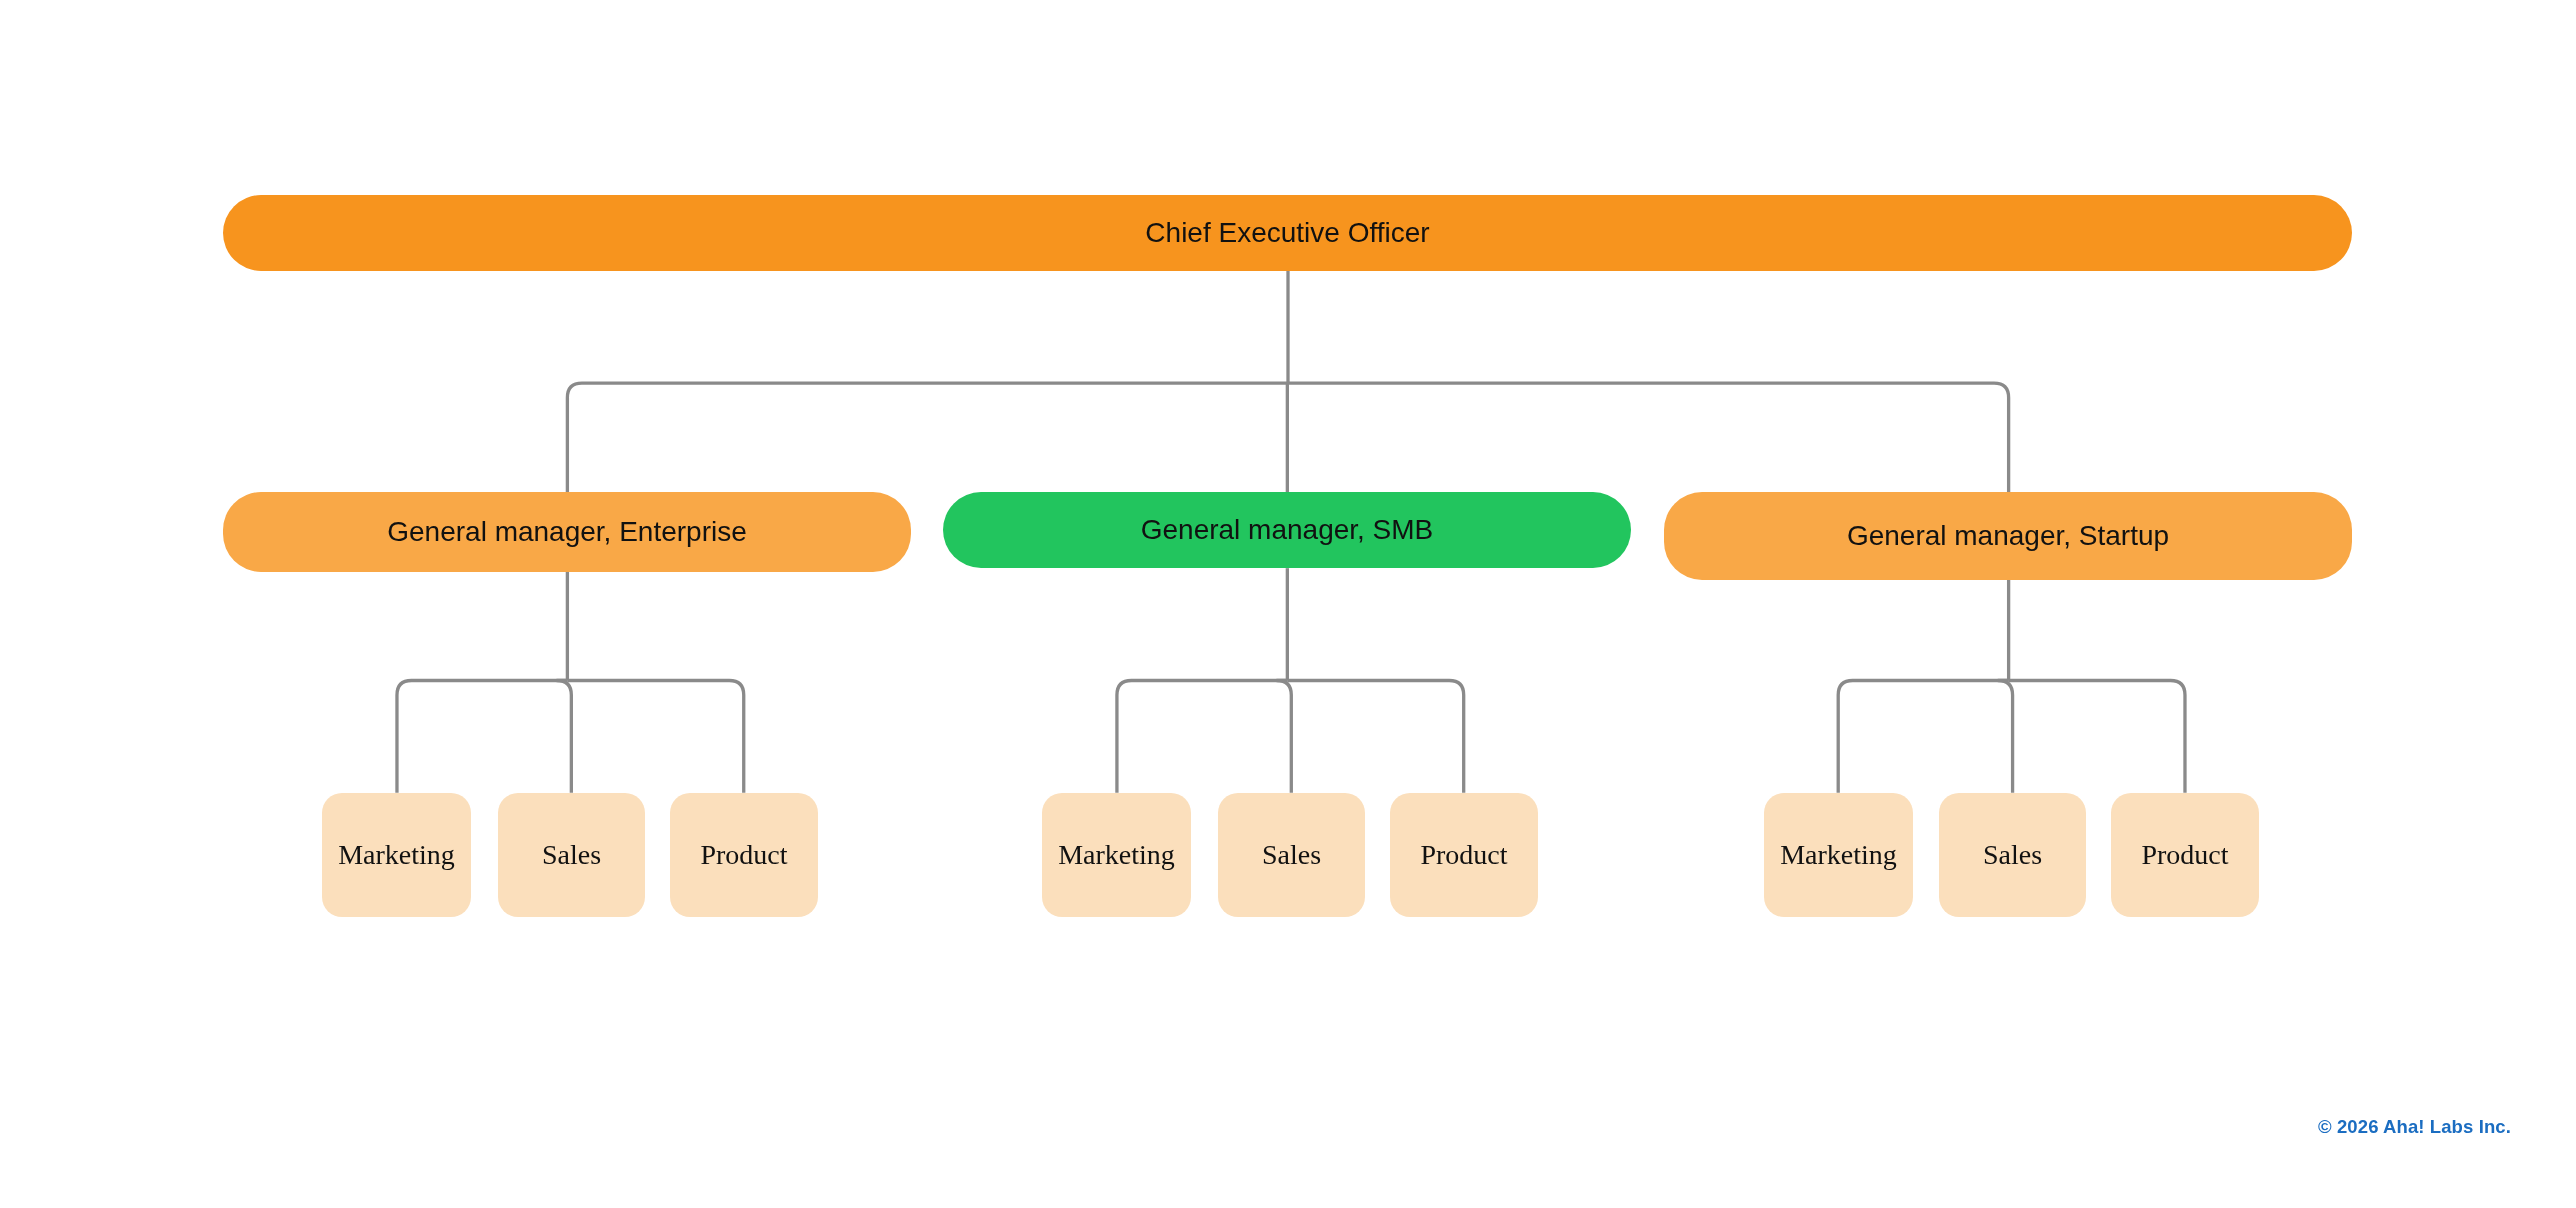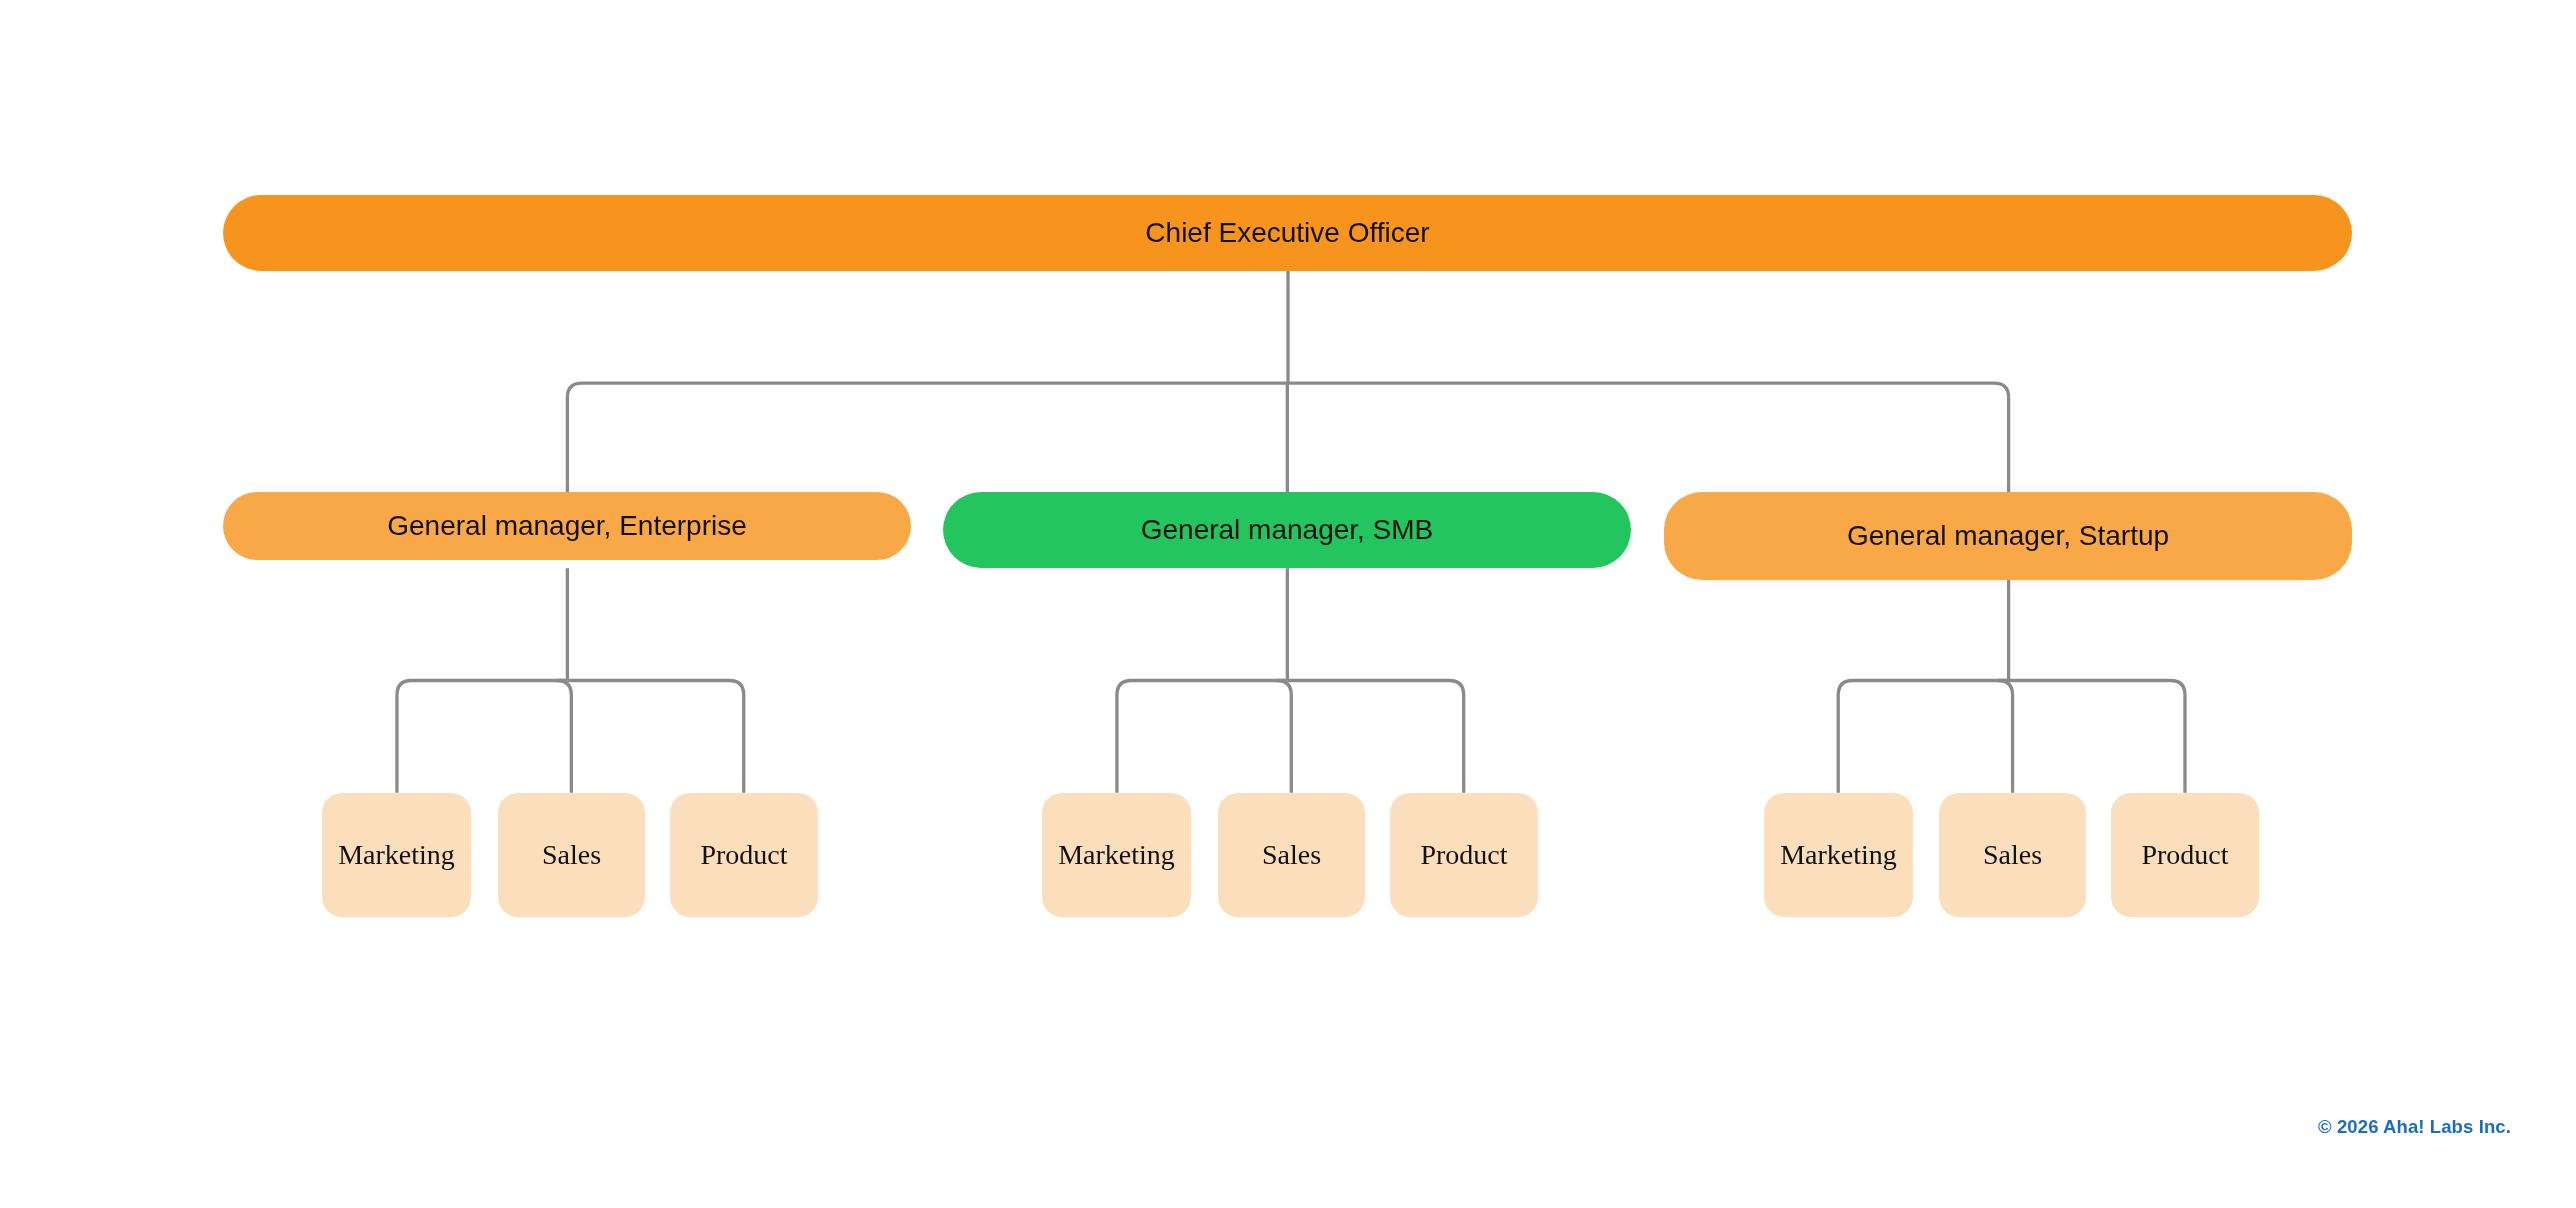--- a/index.html
+++ b/index.html
@@ -85,21 +85,21 @@
       <path d="M 1949 1030 L 2194 1030 Q 2216 1030 2216 1052 L 2216 1200" fill="none" stroke="#8A8A8A" stroke-width="5" stroke-linecap="butt" stroke-linejoin="round"></path>
       <path d="M 3041 860 L 3041 1030" fill="none" stroke="#8A8A8A" stroke-width="5" stroke-linecap="butt" stroke-linejoin="round"></path>
       <path d="M 3041 1030 L 2805 1030 Q 2783 1030 2783 1052 L 2783 1200" fill="none" stroke="#8A8A8A" stroke-width="5" stroke-linecap="butt" stroke-linejoin="round"></path>
       <path d="M 3041 1030 L 3025 1030 Q 3047 1030 3047 1052 L 3047 1200" fill="none" stroke="#8A8A8A" stroke-width="5" stroke-linecap="butt" stroke-linejoin="round"></path>
       <path d="M 3041 1030 L 3286 1030 Q 3308 1030 3308 1052 L 3308 1200" fill="none" stroke="#8A8A8A" stroke-width="5" stroke-linecap="butt" stroke-linejoin="round"></path>
     </svg>
   <div id="node-layer">
       <div class="node level-ceo" style="left: 223px; top: 195px; width: 2129px; height: 76px; background: rgb(247, 148, 30);">
         <span class="node-label">Chief Executive Officer</span>
       </div>
-      <div class="node level-gm" style="left: 223px; top: 492px; width: 688px; height: 68px; background: rgb(249, 168, 71);">
+      <div class="node level-gm" style="left: 223px; top: 492px; width: 688px; height: 80px; background: rgb(249, 168, 71);">
         <span class="node-label">General manager, Enterprise</span>
       </div>
       <div class="node level-leaf" style="left: 322px; top: 793px; width: 149px; height: 124px; background: rgb(251, 223, 188);">
         <span class="node-label">Marketing</span>
       </div>
       <div class="node level-leaf" style="left: 498px; top: 793px; width: 147px; height: 124px; background: rgb(251, 223, 188);">
         <span class="node-label">Sales</span>
       </div>
       <div class="node level-leaf" style="left: 670px; top: 793px; width: 148px; height: 124px; background: rgb(251, 223, 188);">
         <span class="node-label">Product</span>

